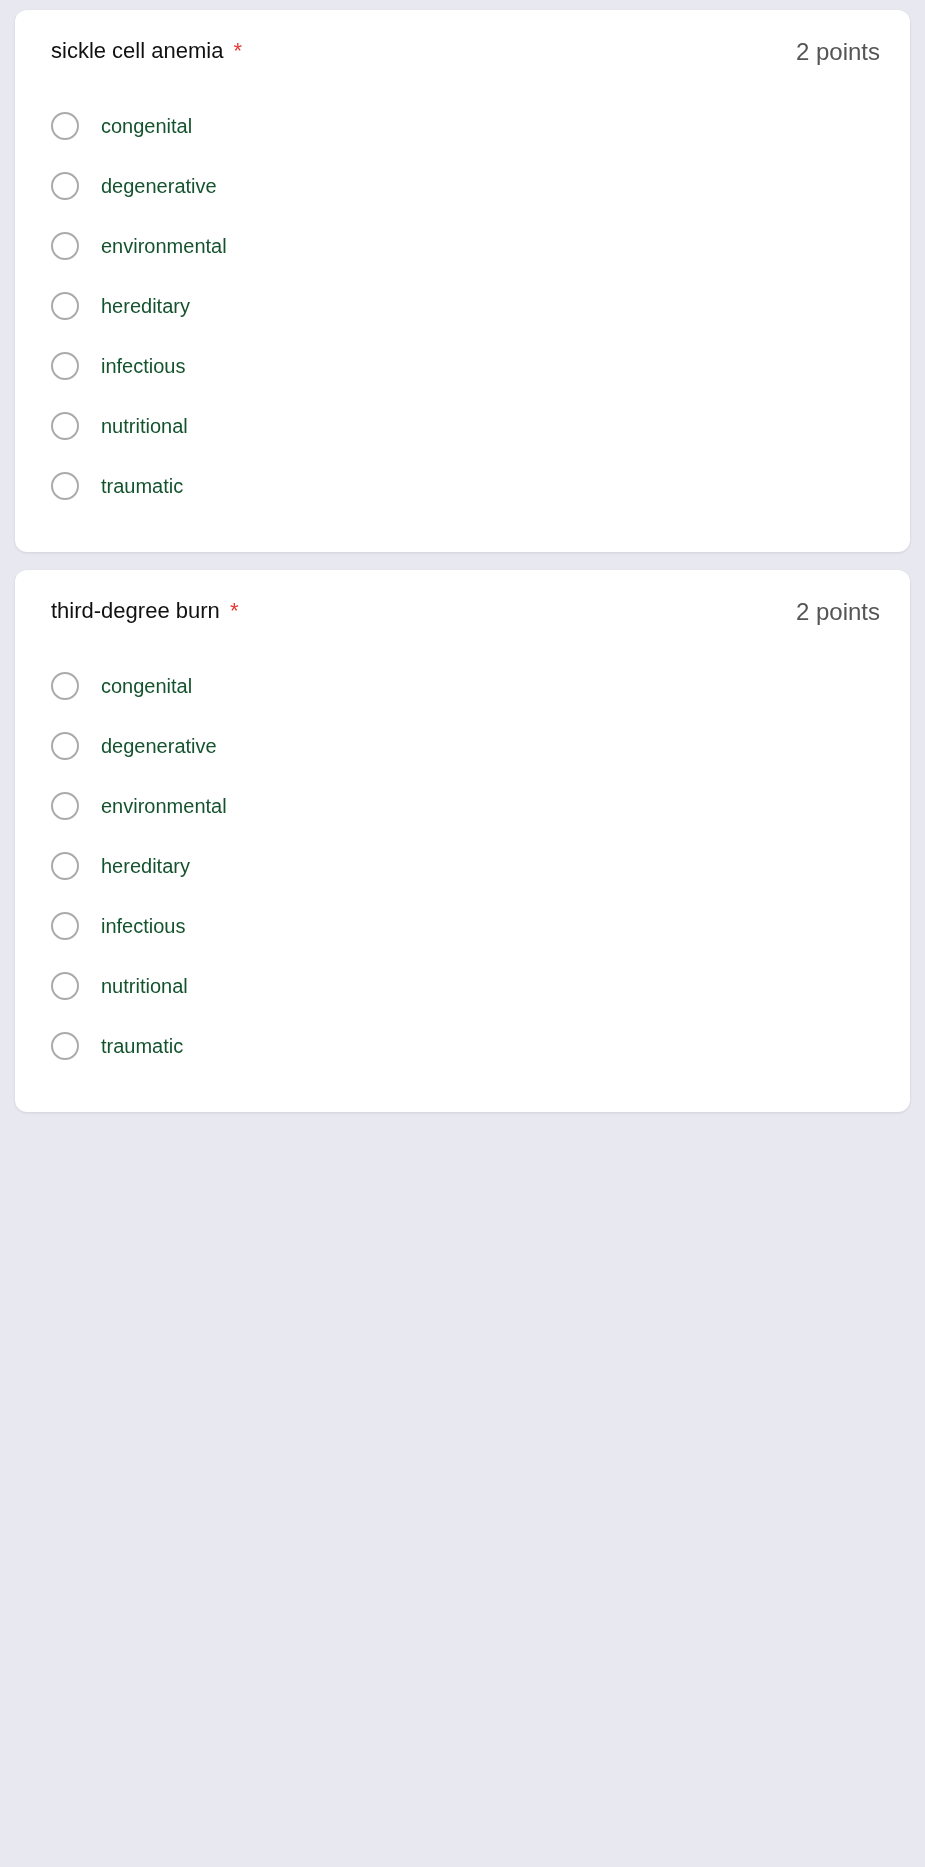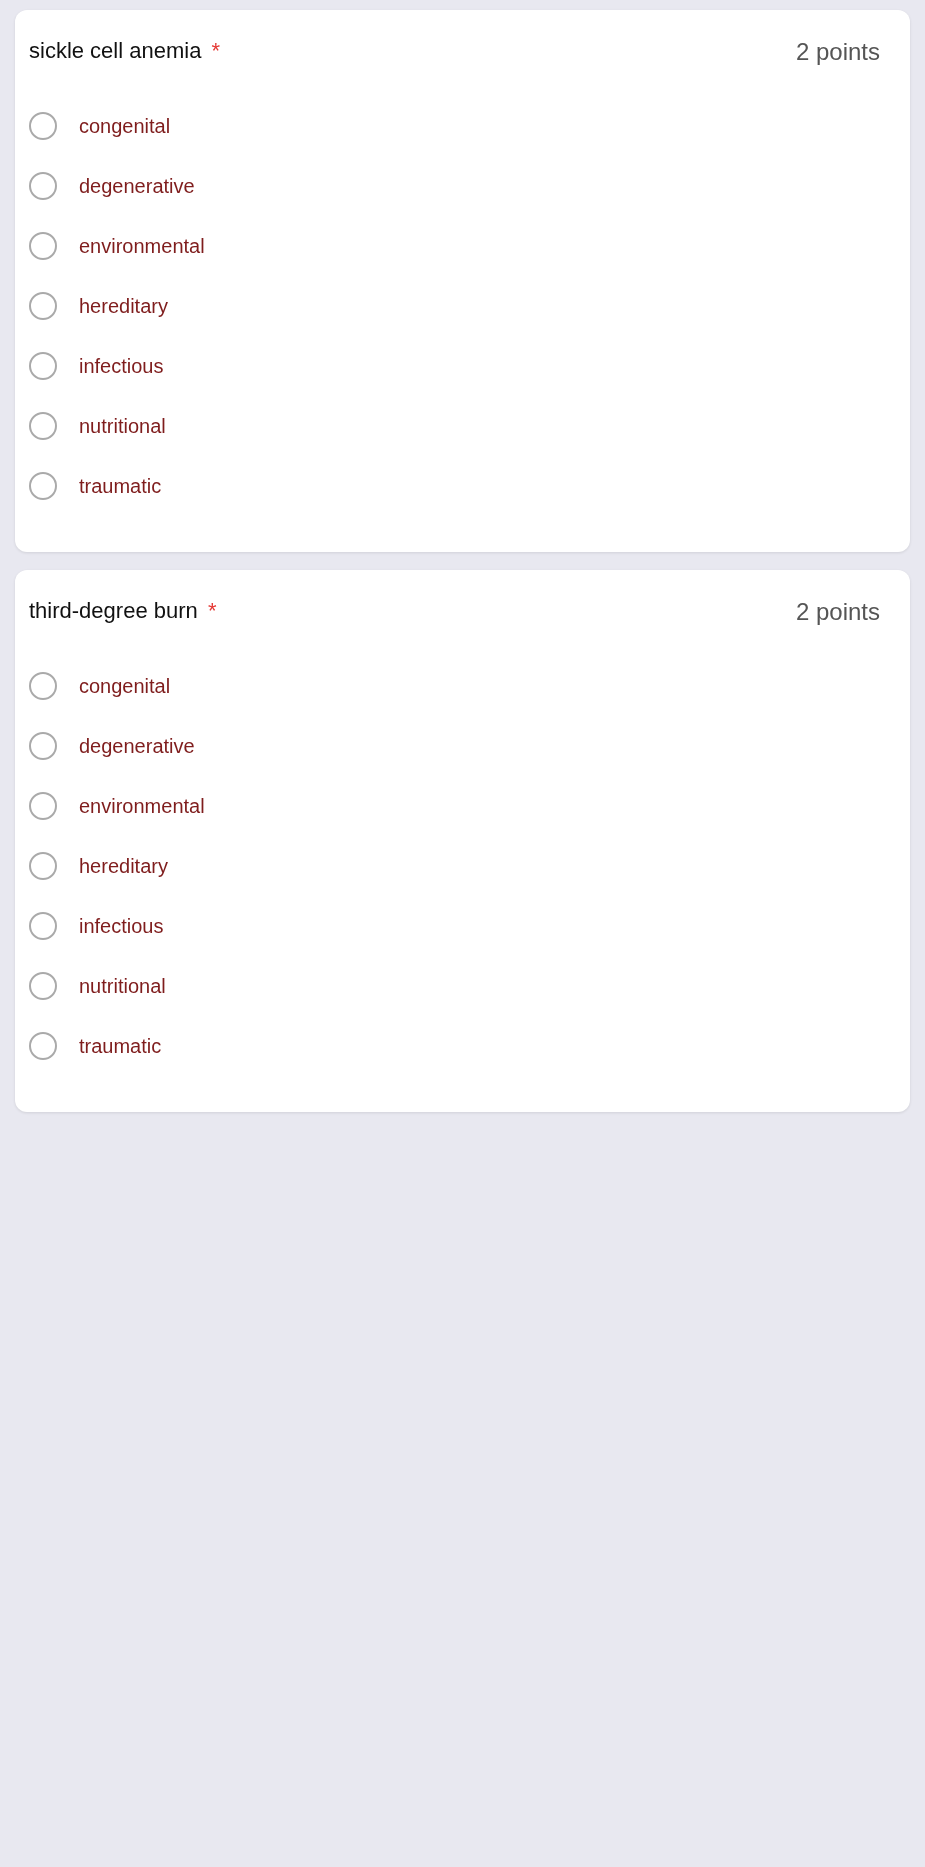--- a/index.html
+++ b/index.html
@@ -18,21 +18,21 @@
     .page-container {
       padding: 10px 15px;
       display: flex;
       flex-direction: column;
       gap: 18px;
     }
 
     .question-card {
       background-color: #ffffff;
       border-radius: 12px;
-      padding: 28px 30px 36px 14px;
+      padding: 28px 30px 36px 36px;
       box-shadow: 0 1px 3px rgba(0,0,0,0.1);
     }
 
     .question-header {
       display: flex;
       justify-content: space-between;
       align-items: flex-start;
       margin-bottom: 30px;
     }
 
@@ -72,21 +72,21 @@
       height: 28px;
       border-radius: 50%;
       border: 2px solid #aaaaaa;
       background-color: #ffffff;
       flex-shrink: 0;
       margin-right: 22px;
     }
 
     .option-label {
       font-size: 20px;
-      color: #7f1d1d;
+      color: #14532d;
     }
   </style>
 </head>
 <body>
 
 <div class="page-container">
 <div class="question-card">
       <div class="question-header">
         <span class="question-title">sickle cell anemia<span class="required-star"> *</span></span>
         <span class="question-points">2 points</span>

